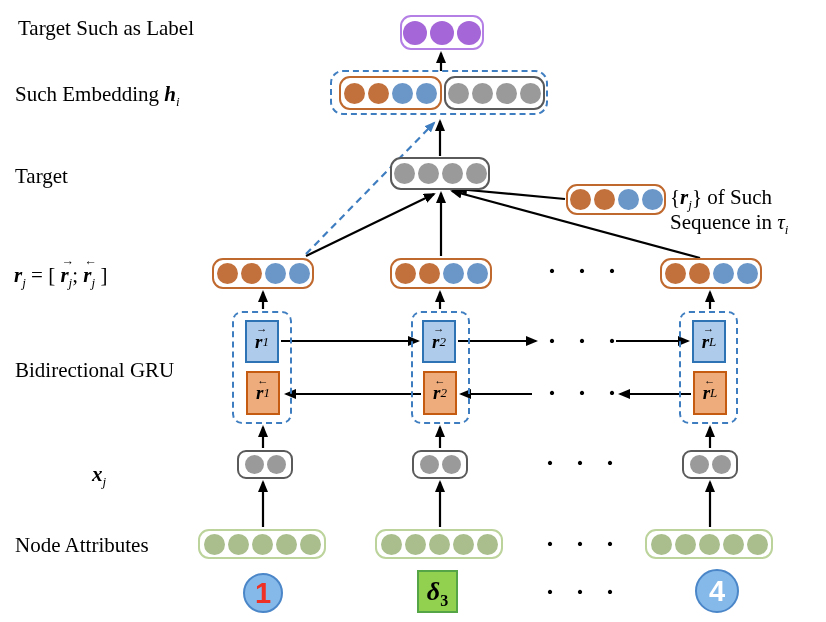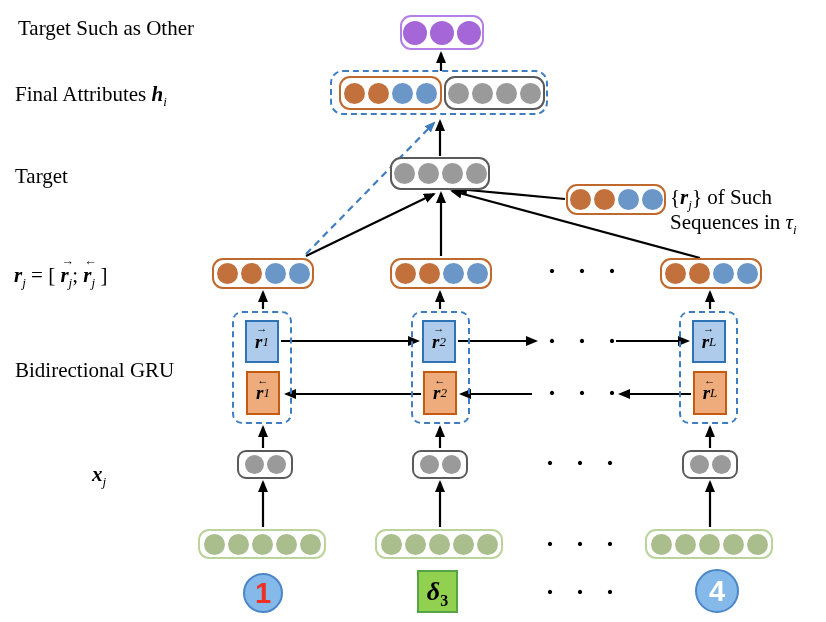--- a/index.html
+++ b/index.html
@@ -78,35 +78,36 @@
       <line x1="281" y1="341" x2="418" y2="341" marker-end="url(#ah)"></line>
       <line x1="458" y1="341" x2="536" y2="341" marker-end="url(#ah)"></line>
       <line x1="616" y1="341" x2="688" y2="341" marker-end="url(#ah)"></line>
       <line x1="421" y1="394" x2="286" y2="394" marker-end="url(#ah)"></line>
       <line x1="532" y1="394" x2="461" y2="394" marker-end="url(#ah)"></line>
       <line x1="691" y1="394" x2="620" y2="394" marker-end="url(#ah)"></line>
     </g>
     <line x1="306" y1="254" x2="434" y2="123" style="stroke:var(--dashed-blue)" stroke-width="2.2" stroke-dasharray="7,5" marker-end="url(#ahb)"></line>
   </svg>
 
-  <div class="lbl" style="left:18px;top:16px">Target Such as Other</div>
-
-  <div class="lbl" style="left:15px;top:82px"><span>Final Attributes </span><span class="bi">h</span><sub>i</sub></div>
+  <div class="lbl" style="left:18px;top:16px">Target Such as Label</div>
+
+  <div class="lbl" style="left:15px;top:82px"><span>Such Embedding </span><span class="bi">h</span><sub>i</sub></div>
 
   <div class="lbl" style="left:15px;top:164px">Target</div>
 
   <div class="lbl" style="left:14px;top:263px"><span class="bi">r</span><sub>j</sub><span> = [ </span><span class="vec"><span class="va">→</span><span class="bi">r</span></span><sub>j</sub><span>; </span><span class="vec"><span class="va">←</span><span class="bi">r</span></span><sub>j</sub><span> ]</span></div>
 
   <div class="lbl" style="left:15px;top:358px">Bidirectional GRU</div>
 
   <div class="lbl" style="left:92px;top:462px"><span class="bi">x</span><sub>j</sub></div>
 
-
-
-  <div class="lbl" style="left:670px;top:185px"><span>{</span><span class="bi">r</span><sub>j</sub><span>} of Such</span><br><span>Sequences in </span><span class="it">τ</span><sub>i</sub></div>
+  <div class="lbl" style="left:15px;top:533px">Node Attributes</div>
+
+
+  <div class="lbl" style="left:670px;top:185px"><span>{</span><span class="bi">r</span><sub>j</sub><span>} of Such</span><br><span>Sequence in </span><span class="it">τ</span><sub>i</sub></div>
 
   <div class="pill b-purple lg" style="left:400px;top:15px;width:84px;height:35px">
       <span class="dot" style="background: rgb(165, 102, 216);"></span>
       <span class="dot" style="background: rgb(165, 102, 216);"></span>
       <span class="dot" style="background: rgb(165, 102, 216);"></span>
     </div>
 
   <div class="dash-box" style="left:330px;top:70px;width:218px;height:45px"></div>
   <div class="pill b-orange" style="left:339px;top:76px;width:103px;height:34px">
       <span class="dot" style="background: rgb(194, 113, 61);"></span>

